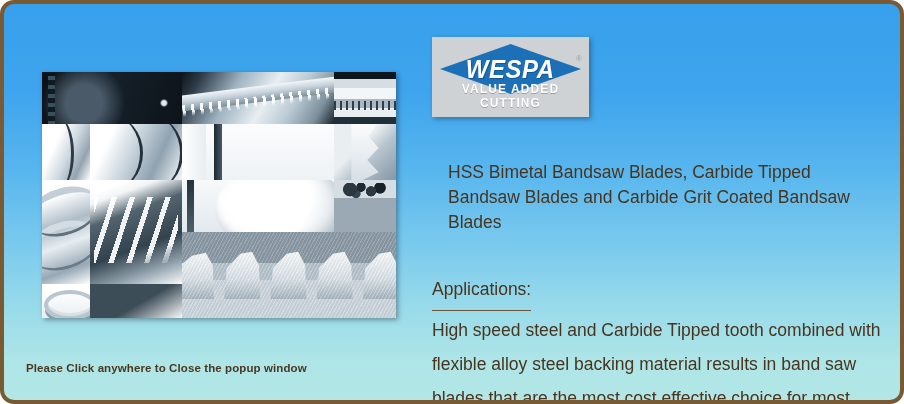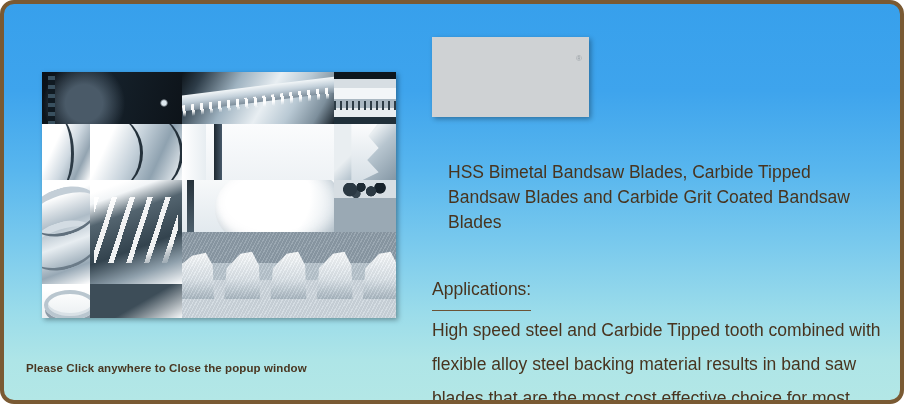--- a/index.html
+++ b/index.html
@@ -252,21 +252,25 @@
     <div class="cell c-bigtooth">
       <div class="wave"></div>
       <div class="grain"></div>
     </div>
 
     <div class="cell c-loops"></div>
     <div class="cell c-prof4"></div>
   </div>
 
   <div class="logo-box">
+    <div class="logo-diamond">
+      <span class="logo-word">WESPA</span>
+    </div>
     <span class="logo-reg">®</span>
+    <div class="logo-tag">VALUE ADDED CUTTING</div>
   </div>
 
   <div class="text-col">
     <p class="headline">HSS Bimetal Bandsaw Blades, Carbide Tipped Bandsaw Blades and Carbide Grit Coated Bandsaw Blades</p>
     <span class="apps-label">Applications:</span>
     <p class="body-text">High speed steel  and Carbide Tipped tooth combined with flexible alloy steel backing material results in band saw blades that are the most cost effective choice for most metal sawing applications.</p>
   </div>
 
   <div class="close-hint">Please Click anywhere to Close the popup window</div>
 

